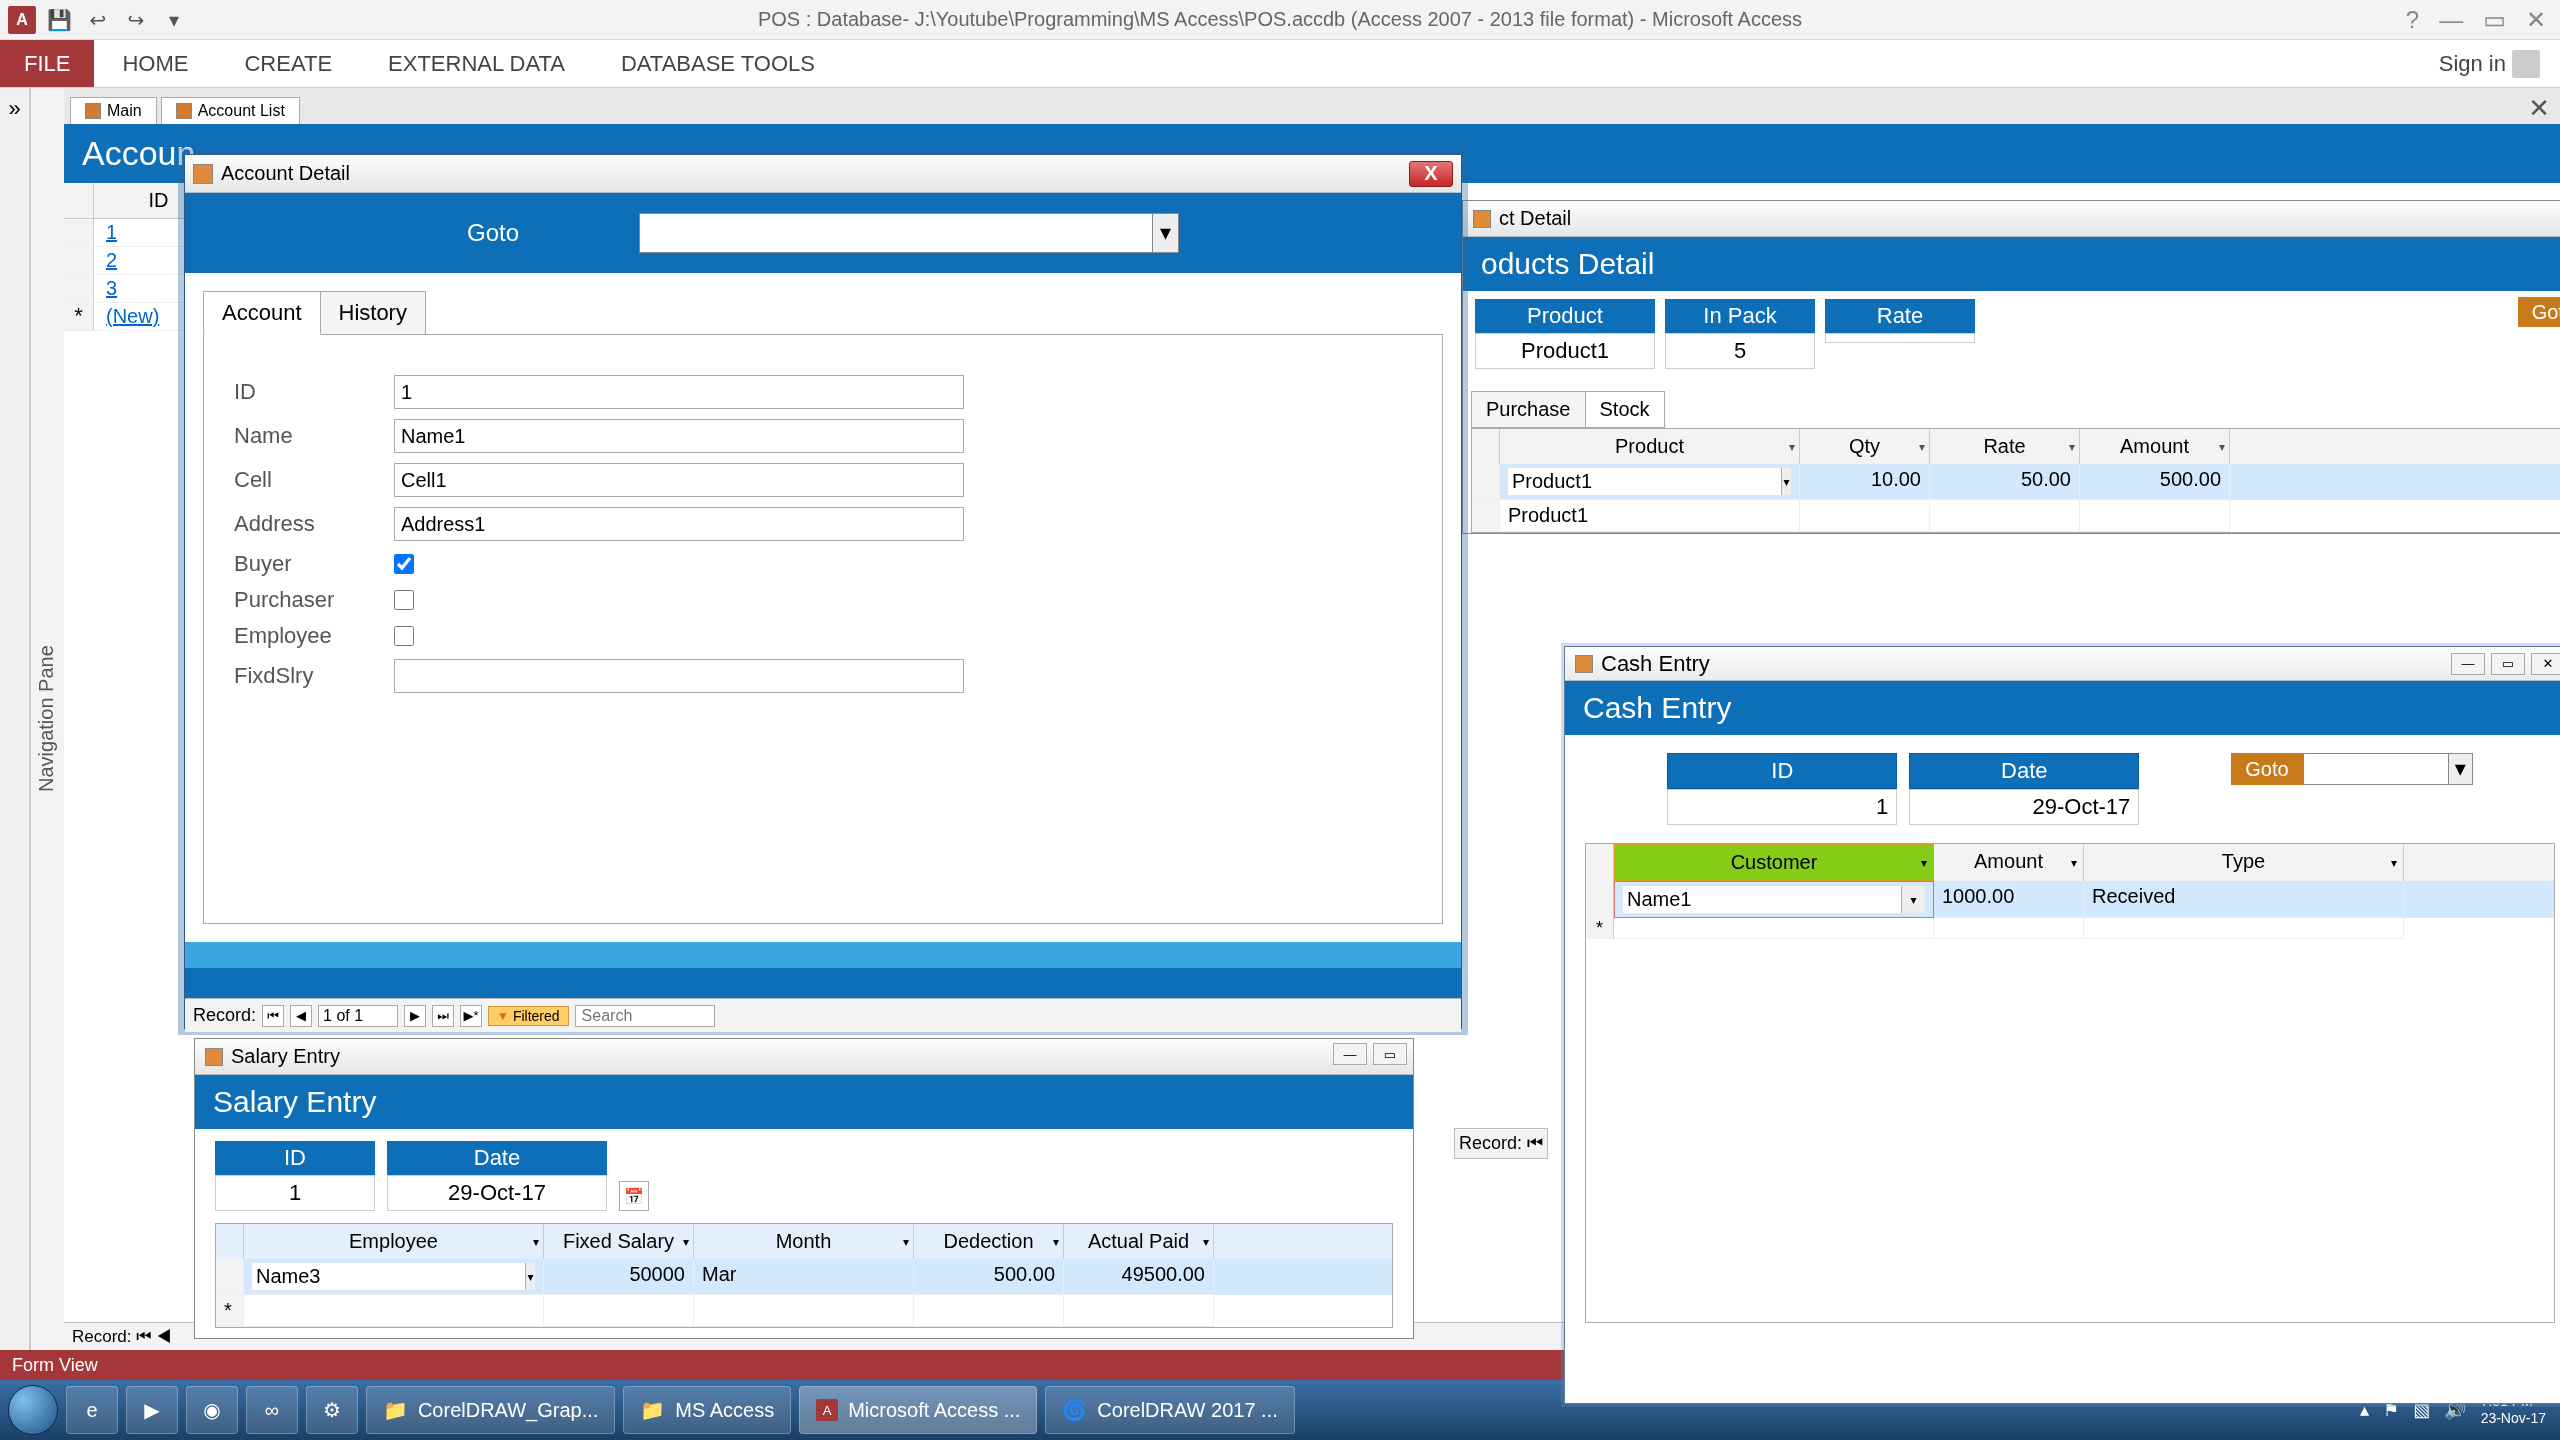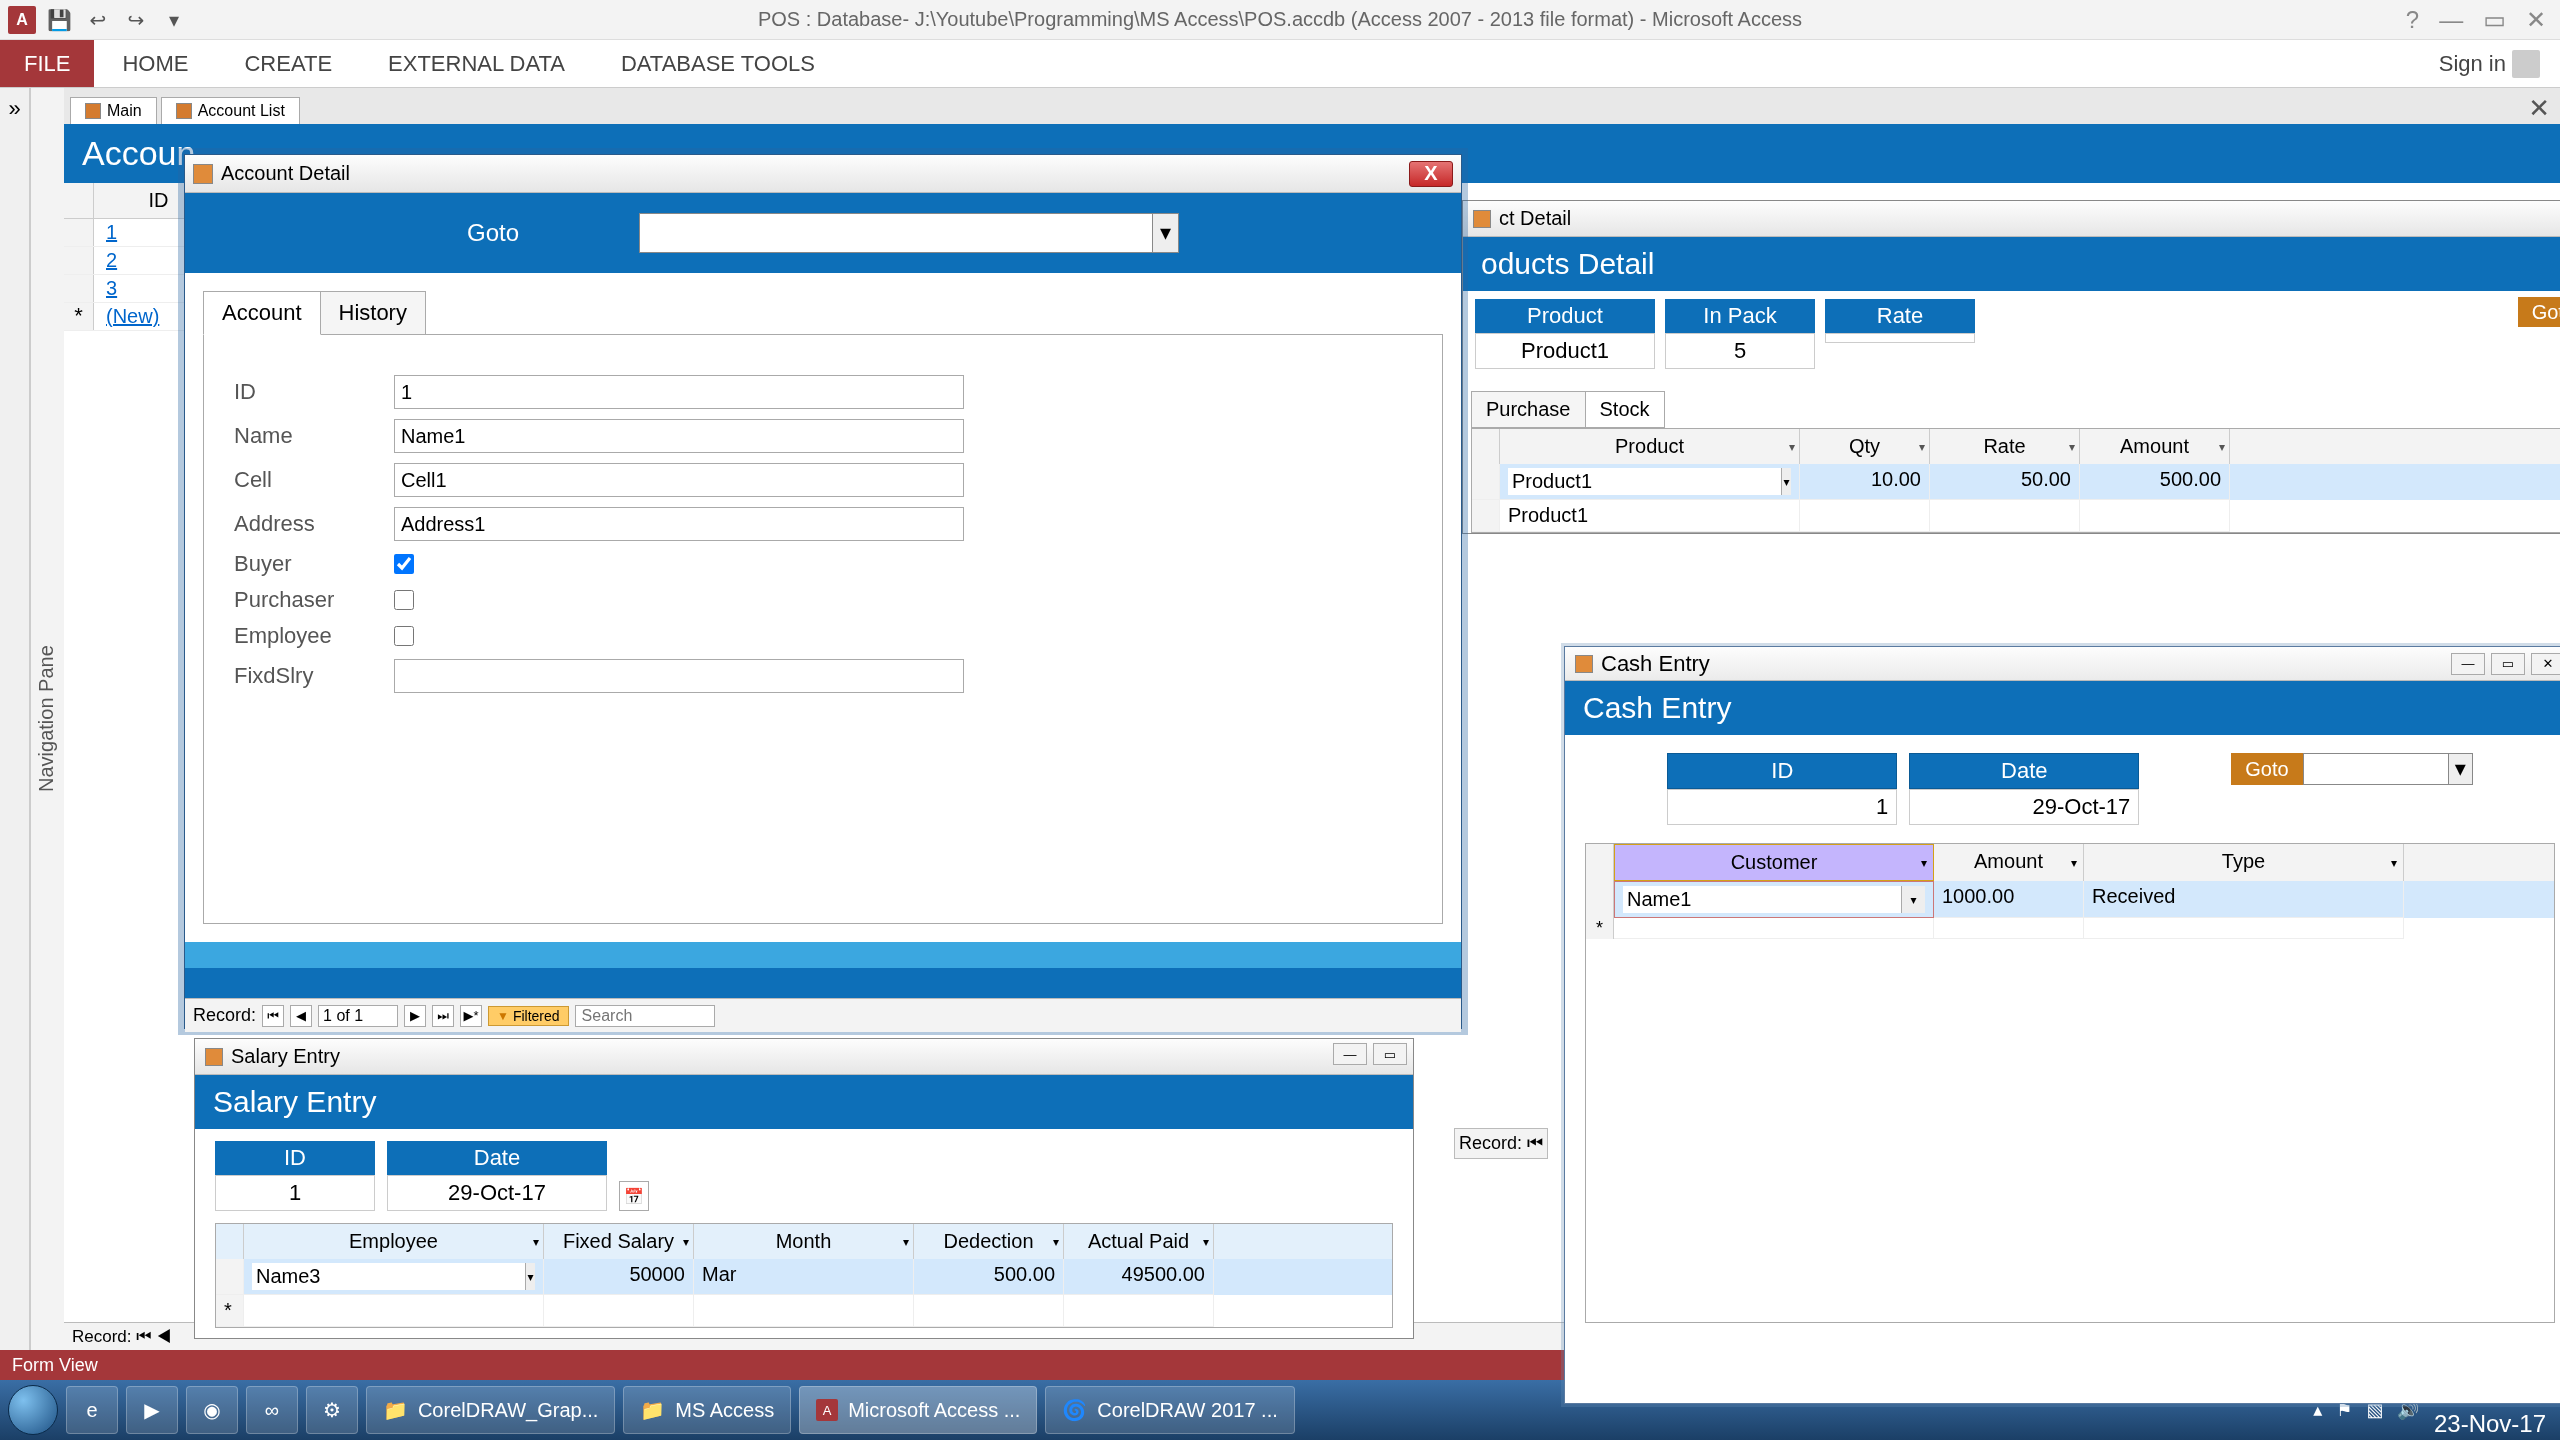--- a/index.html
+++ b/index.html
@@ -102,21 +102,21 @@
 .ce-col .th { background: #0d6fb8; color: #fff; text-align: center; padding: 4px 0; width: 230px; border: 1px solid #0a5a95; }
 .ce-col .td { border: 1px solid #ccc; text-align: right; padding: 4px 8px; width: 230px; }
 .ce-goto { display: flex; align-items: flex-start; }
 .ce-goto .goto-pill { height: 32px; display: flex; align-items: center; }
 .ce-goto .dd { width: 170px; height: 32px; border: 1px solid #888; background: #fff; display: flex; }
 .ce-goto .dd .ar { width: 24px; border-left: 1px solid #888; background: #eee; display: flex; align-items: center; justify-content: center; }
 
 .ce-grid { margin: 0 20px; border: 1px solid #aaa; height: 480px; }
 .ce-grid .head { display: flex; background: #f3f3f3; }
 .ce-grid .head .c { border-right: 1px solid #ccc; padding: 6px; text-align: center; position: relative; font-size: 20px; }
-.ce-grid .head .c.cust { background: #c4b5fd; border: 1px solid #d4a017; }
+.ce-grid .head .c.cust { background: #84cc16; border: 1px solid #d4a017; }
 .ce-grid .head .c .dd { position: absolute; right: 6px; top: 50%; transform: translateY(-50%); font-size: 12px; }
 .ce-grid .row { display: flex; }
 .ce-grid .row .c { border-right: 1px solid #eee; border-bottom: 1px solid #eee; padding: 4px 8px; font-size: 20px; }
 .ce-grid .row.hl { background: #d3e8fc; }
 .ce-grid .rowsel { width: 28px; background: #f3f3f3; border-right: 1px solid #ccc; text-align: center; font-size: 18px; }
 
 
 .salary-entry { position: absolute; left: 130px; top: 950px; width: 1220px; background: #fff; border: 1px solid #888; z-index: 20; }
 .se-row1 { display: flex; gap: 12px; margin: 12px 20px; }
 .se-row1 .th { background: #0d6fb8; color: #fff; text-align: center; padding: 4px 0; width: 160px; }
@@ -137,21 +137,21 @@
 
 .statusbar { position: absolute; left: 0; right: 0; bottom: 60px; height: 30px; background: #a4373a; color: #fff; display: flex; align-items: center; padding: 0 12px; font-size: 18px; }
 .statusbar .right-icons { margin-left: auto; display: flex; gap: 10px; }
 
 
 .taskbar { position: absolute; left: 0; right: 0; bottom: 0; height: 60px; background: linear-gradient(#3a6ea5, #1b3f66); display: flex; align-items: center; padding: 0 8px; gap: 8px; }
 .taskbar .orb { width: 50px; height: 50px; border-radius: 50%; background: radial-gradient(circle at 30% 30%, #7ec0ee, #1c4f82); border: 1px solid #0a2a4a; }
 .taskbar .tbtn { height: 48px; padding: 0 16px; background: rgba(255,255,255,.15); border: 1px solid rgba(255,255,255,.25); border-radius: 4px; display: flex; align-items: center; gap: 10px; color: #fff; font-size: 20px; }
 .taskbar .tbtn.icon-only { width: 52px; padding: 0; justify-content: center; }
 .taskbar .tray { margin-left: auto; display: flex; align-items: center; gap: 14px; color: #fff; font-size: 18px; }
-.taskbar .clock { text-align: left; line-height: 1.2; font-size: 24px; padding-right: 6px; }
+.taskbar .clock { text-align: left; line-height: 1.2; font-size: 14px; padding-right: 6px; }
 
 .sal-wbtns { position: absolute; right: 6px; top: 4px; display: flex; gap: 6px; }
 .sal-wbtns span { width: 34px; height: 22px; border: 1px solid #aaa; background: #f3f3f3; display: flex; align-items: center; justify-content: center; font-size: 13px; }
 
 
 .combo-cell { display: flex; }
 .combo-cell input { flex: 1; border: none; padding: 2px 4px; font-size: 20px; }
 .combo-cell .ar { width: 24px; border-left: 1px solid #aaa; background: #eee; display: flex; align-items: center; justify-content: center; font-size: 12px; }
 </style>
 </head>

